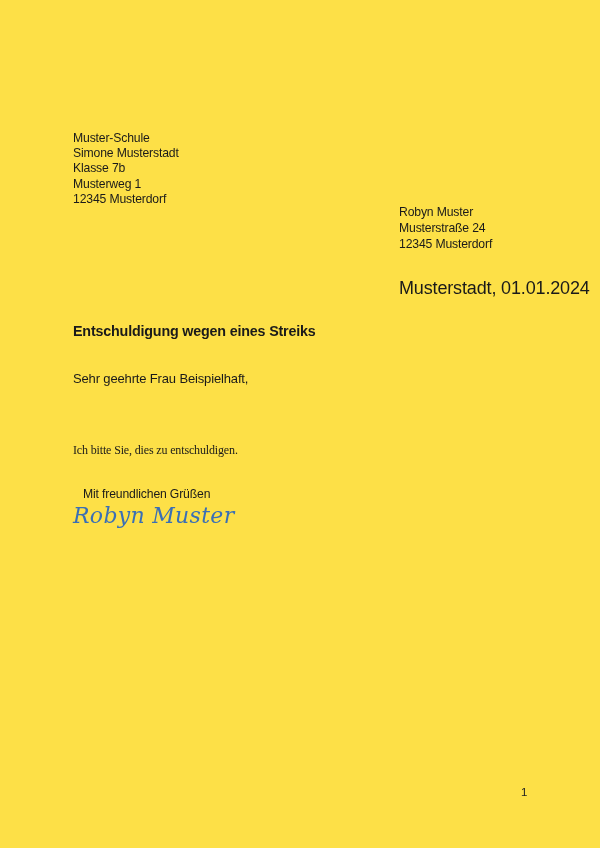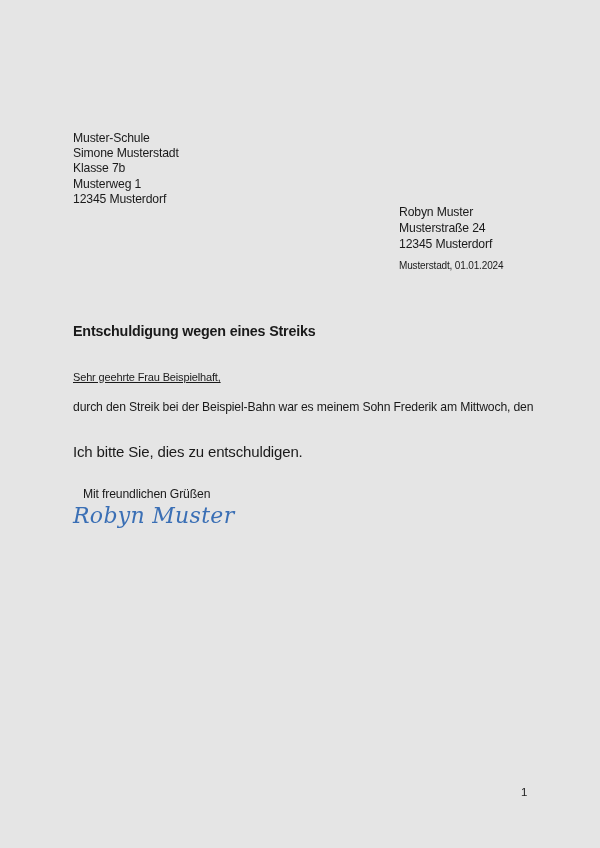--- a/index.html
+++ b/index.html
@@ -12,21 +12,21 @@
       height: 848px;
       position: relative;
       overflow: hidden;
       font-family: "Liberation Sans", sans-serif;
       color: #1a1a1a;
     }
     .page {
       position: absolute;
       left: 0; top: 0;
       width: 600px; height: 848px;
-      background: #e5e5e5;
+      background: #fde047;
     }
     .sender {
       position: absolute;
       left: 73px;
       top: 131px;
       font-size: 12.2px;
       line-height: 15.2px;
       letter-spacing: -0.15px;
     }
     .sender div, .recipient div { white-space: nowrap; }
@@ -34,62 +34,62 @@
       position: absolute;
       left: 399px;
       top: 204px;
       font-size: 12.2px;
       line-height: 16px;
       letter-spacing: -0.15px;
     }
     .place-date {
       position: absolute;
       left: 399px;
-      top: 260px;
-      font-size: 10px;
+      top: 278px;
+      font-size: 18px;
       letter-spacing: -0.15px;
       white-space: nowrap;
     }
     .subject {
       position: absolute;
       left: 73px;
       top: 322px;
       font-size: 15.4px;
       font-weight: bold;
       letter-spacing: -0.2px;
       white-space: nowrap;
       transform: scaleX(0.93);
       transform-origin: left top;
     }
     .salutation {
       position: absolute;
       left: 73px;
       top: 371px;
-      font-size: 11px;
+      font-size: 13px;
       letter-spacing: -0.15px;
       white-space: nowrap;
-      text-decoration: underline;
     }
     .body-para {
       position: absolute;
       left: 73px;
       top: 399px;
       width: 470px;
       font-size: 12.2px;
       line-height: 16px;
       letter-spacing: -0.15px;
     }
     .body-para div { white-space: nowrap; }
     .request {
       position: absolute;
       left: 73px;
       top: 443px;
-      font-size: 15px;
+      font-size: 12px;
       letter-spacing: -0.15px;
       white-space: nowrap;
+      font-family: Liberation Serif, serif;
     }
     .closing {
       position: absolute;
       left: 83px;
       top: 487px;
       font-size: 12.2px;
       letter-spacing: -0.15px;
       white-space: nowrap;
     }
     .signature {
@@ -130,21 +130,20 @@
     <div>12345 Musterdorf</div>
   </div>
 
   <div class="place-date">Musterstadt, 01.01.2024</div>
 
   <div class="subject">Entschuldigung wegen eines Streiks</div>
 
   <div class="salutation">Sehr geehrte Frau Beispielhaft,</div>
 
   <div class="body-para">
-    <div>durch den Streik bei der Beispiel-Bahn war es meinem Sohn Frederik am Mittwoch, den</div>
   </div>
 
   <div class="request">Ich bitte Sie, dies zu entschuldigen.</div>
 
   <div class="closing">Mit freundlichen Grüßen</div>
 
   <div class="signature">Robyn Muster</div>
 
   <div class="page-number">1</div>
 

